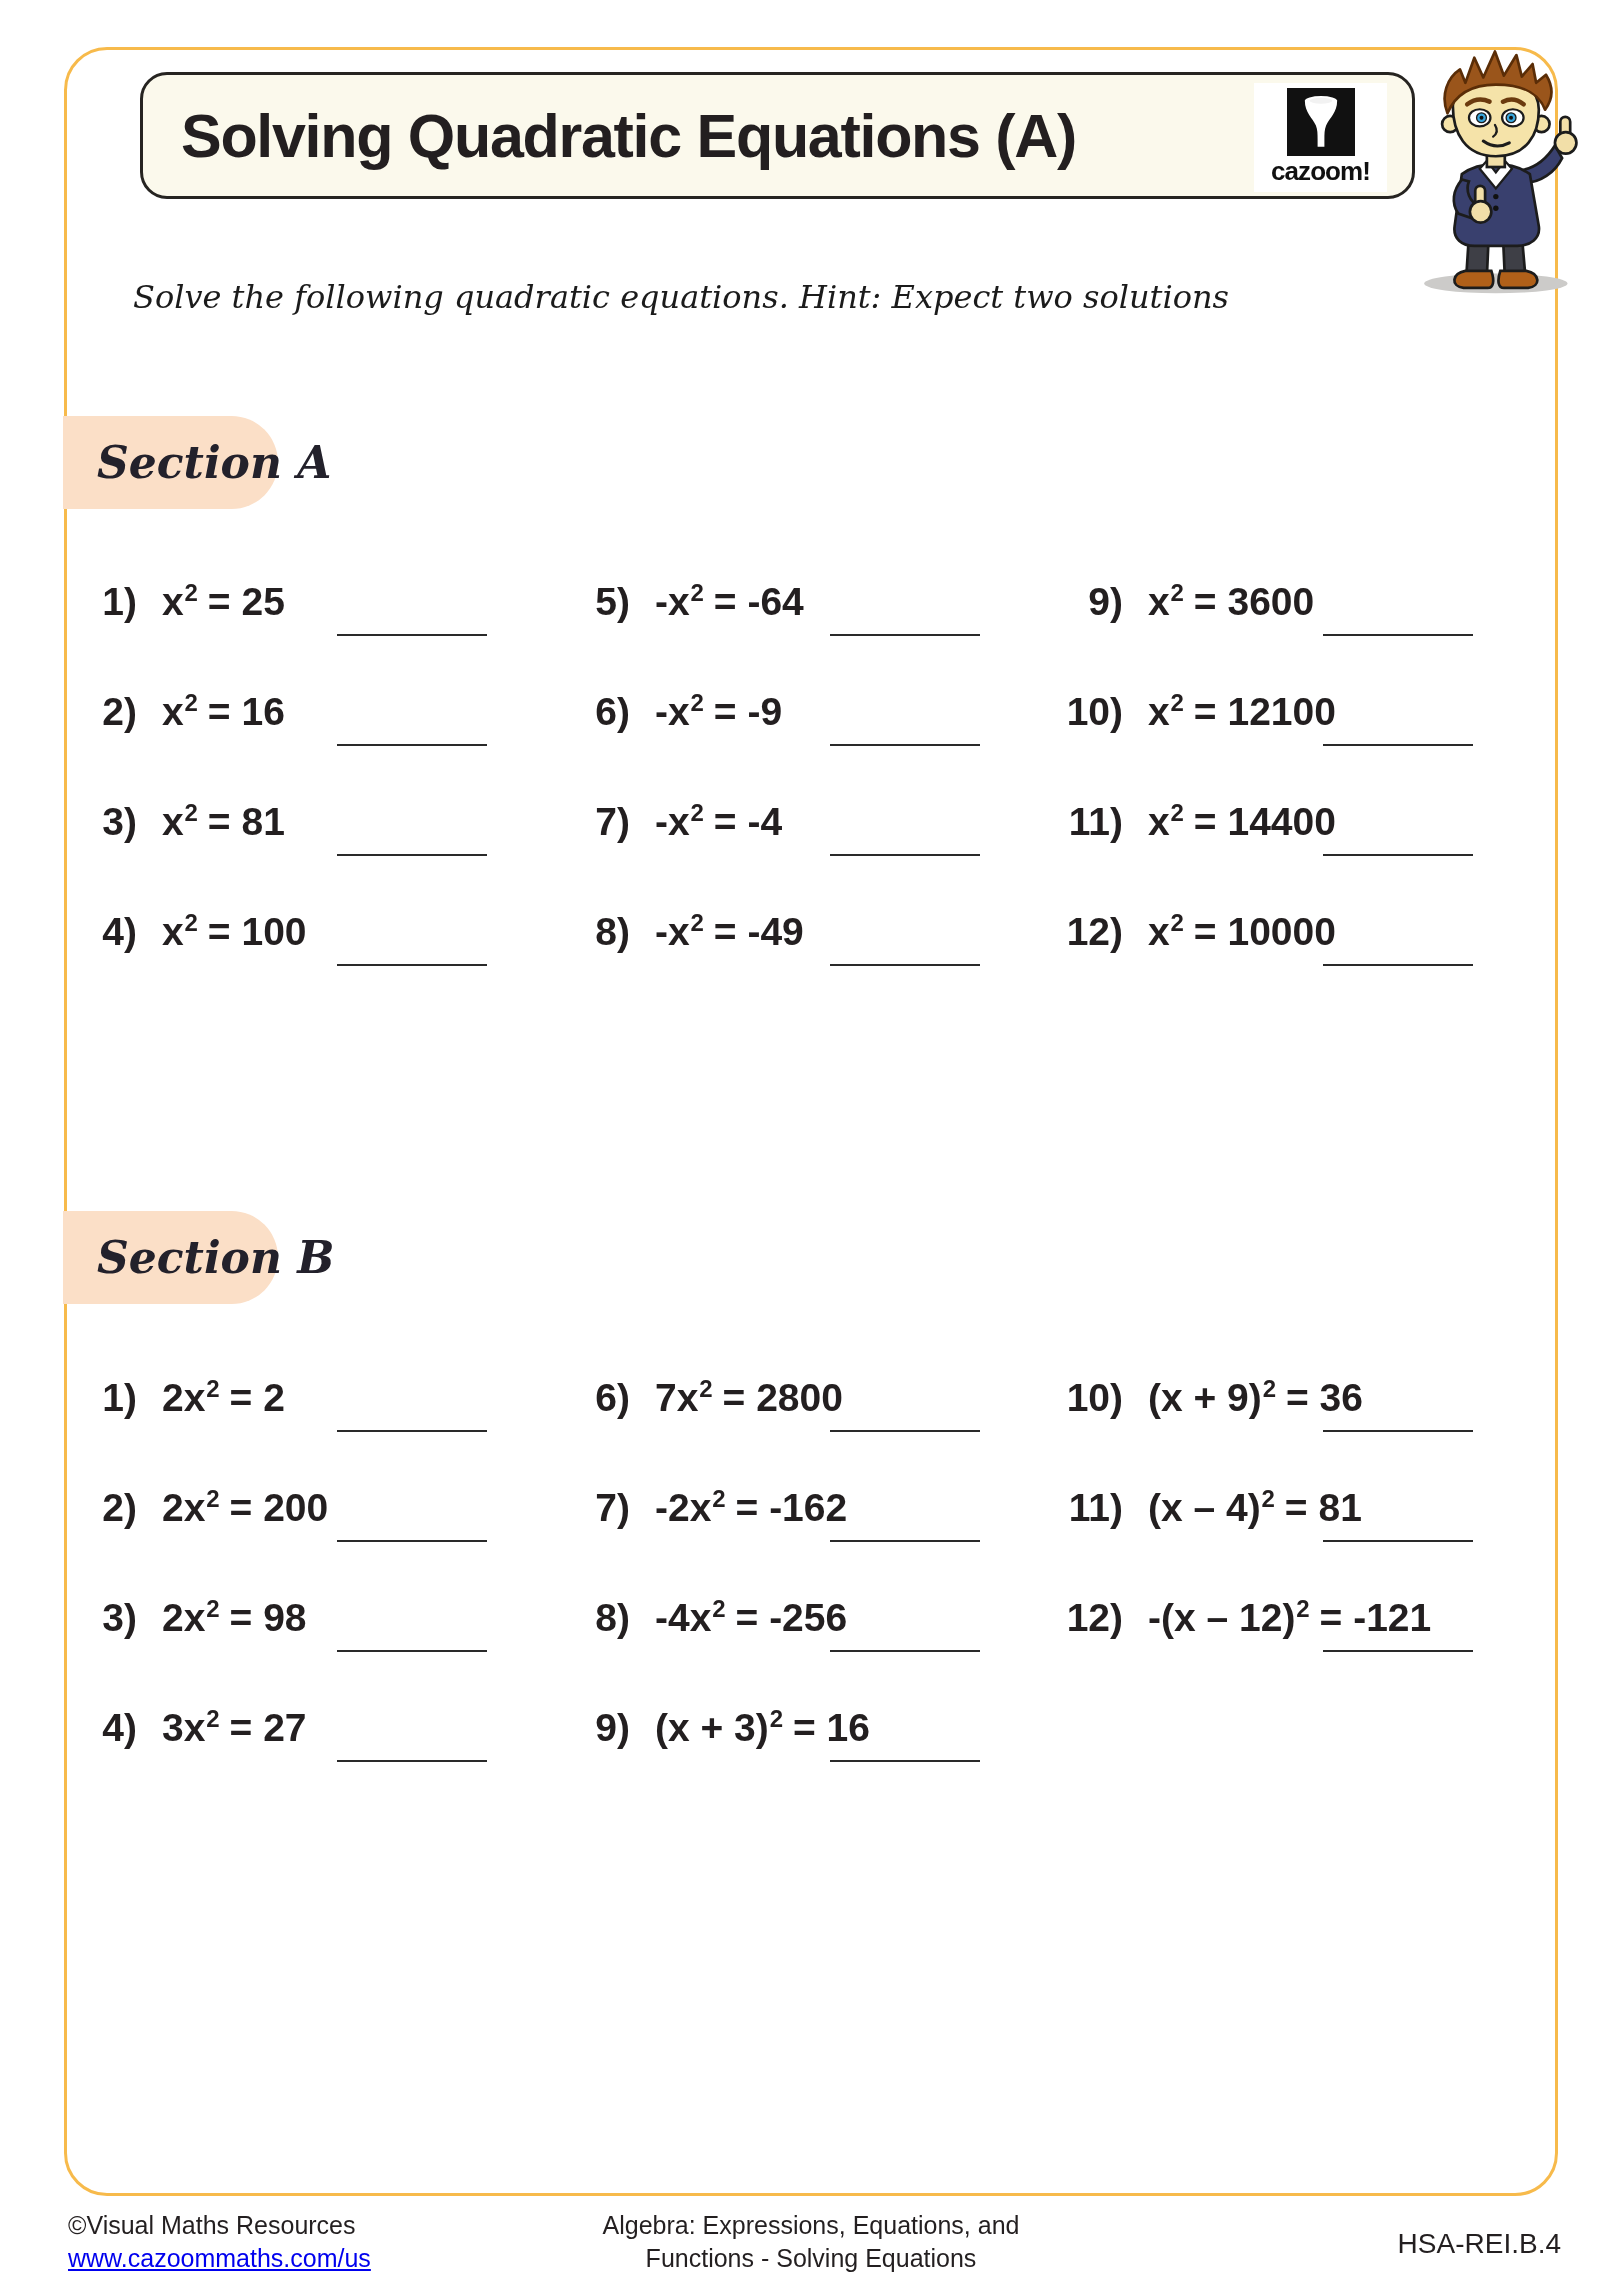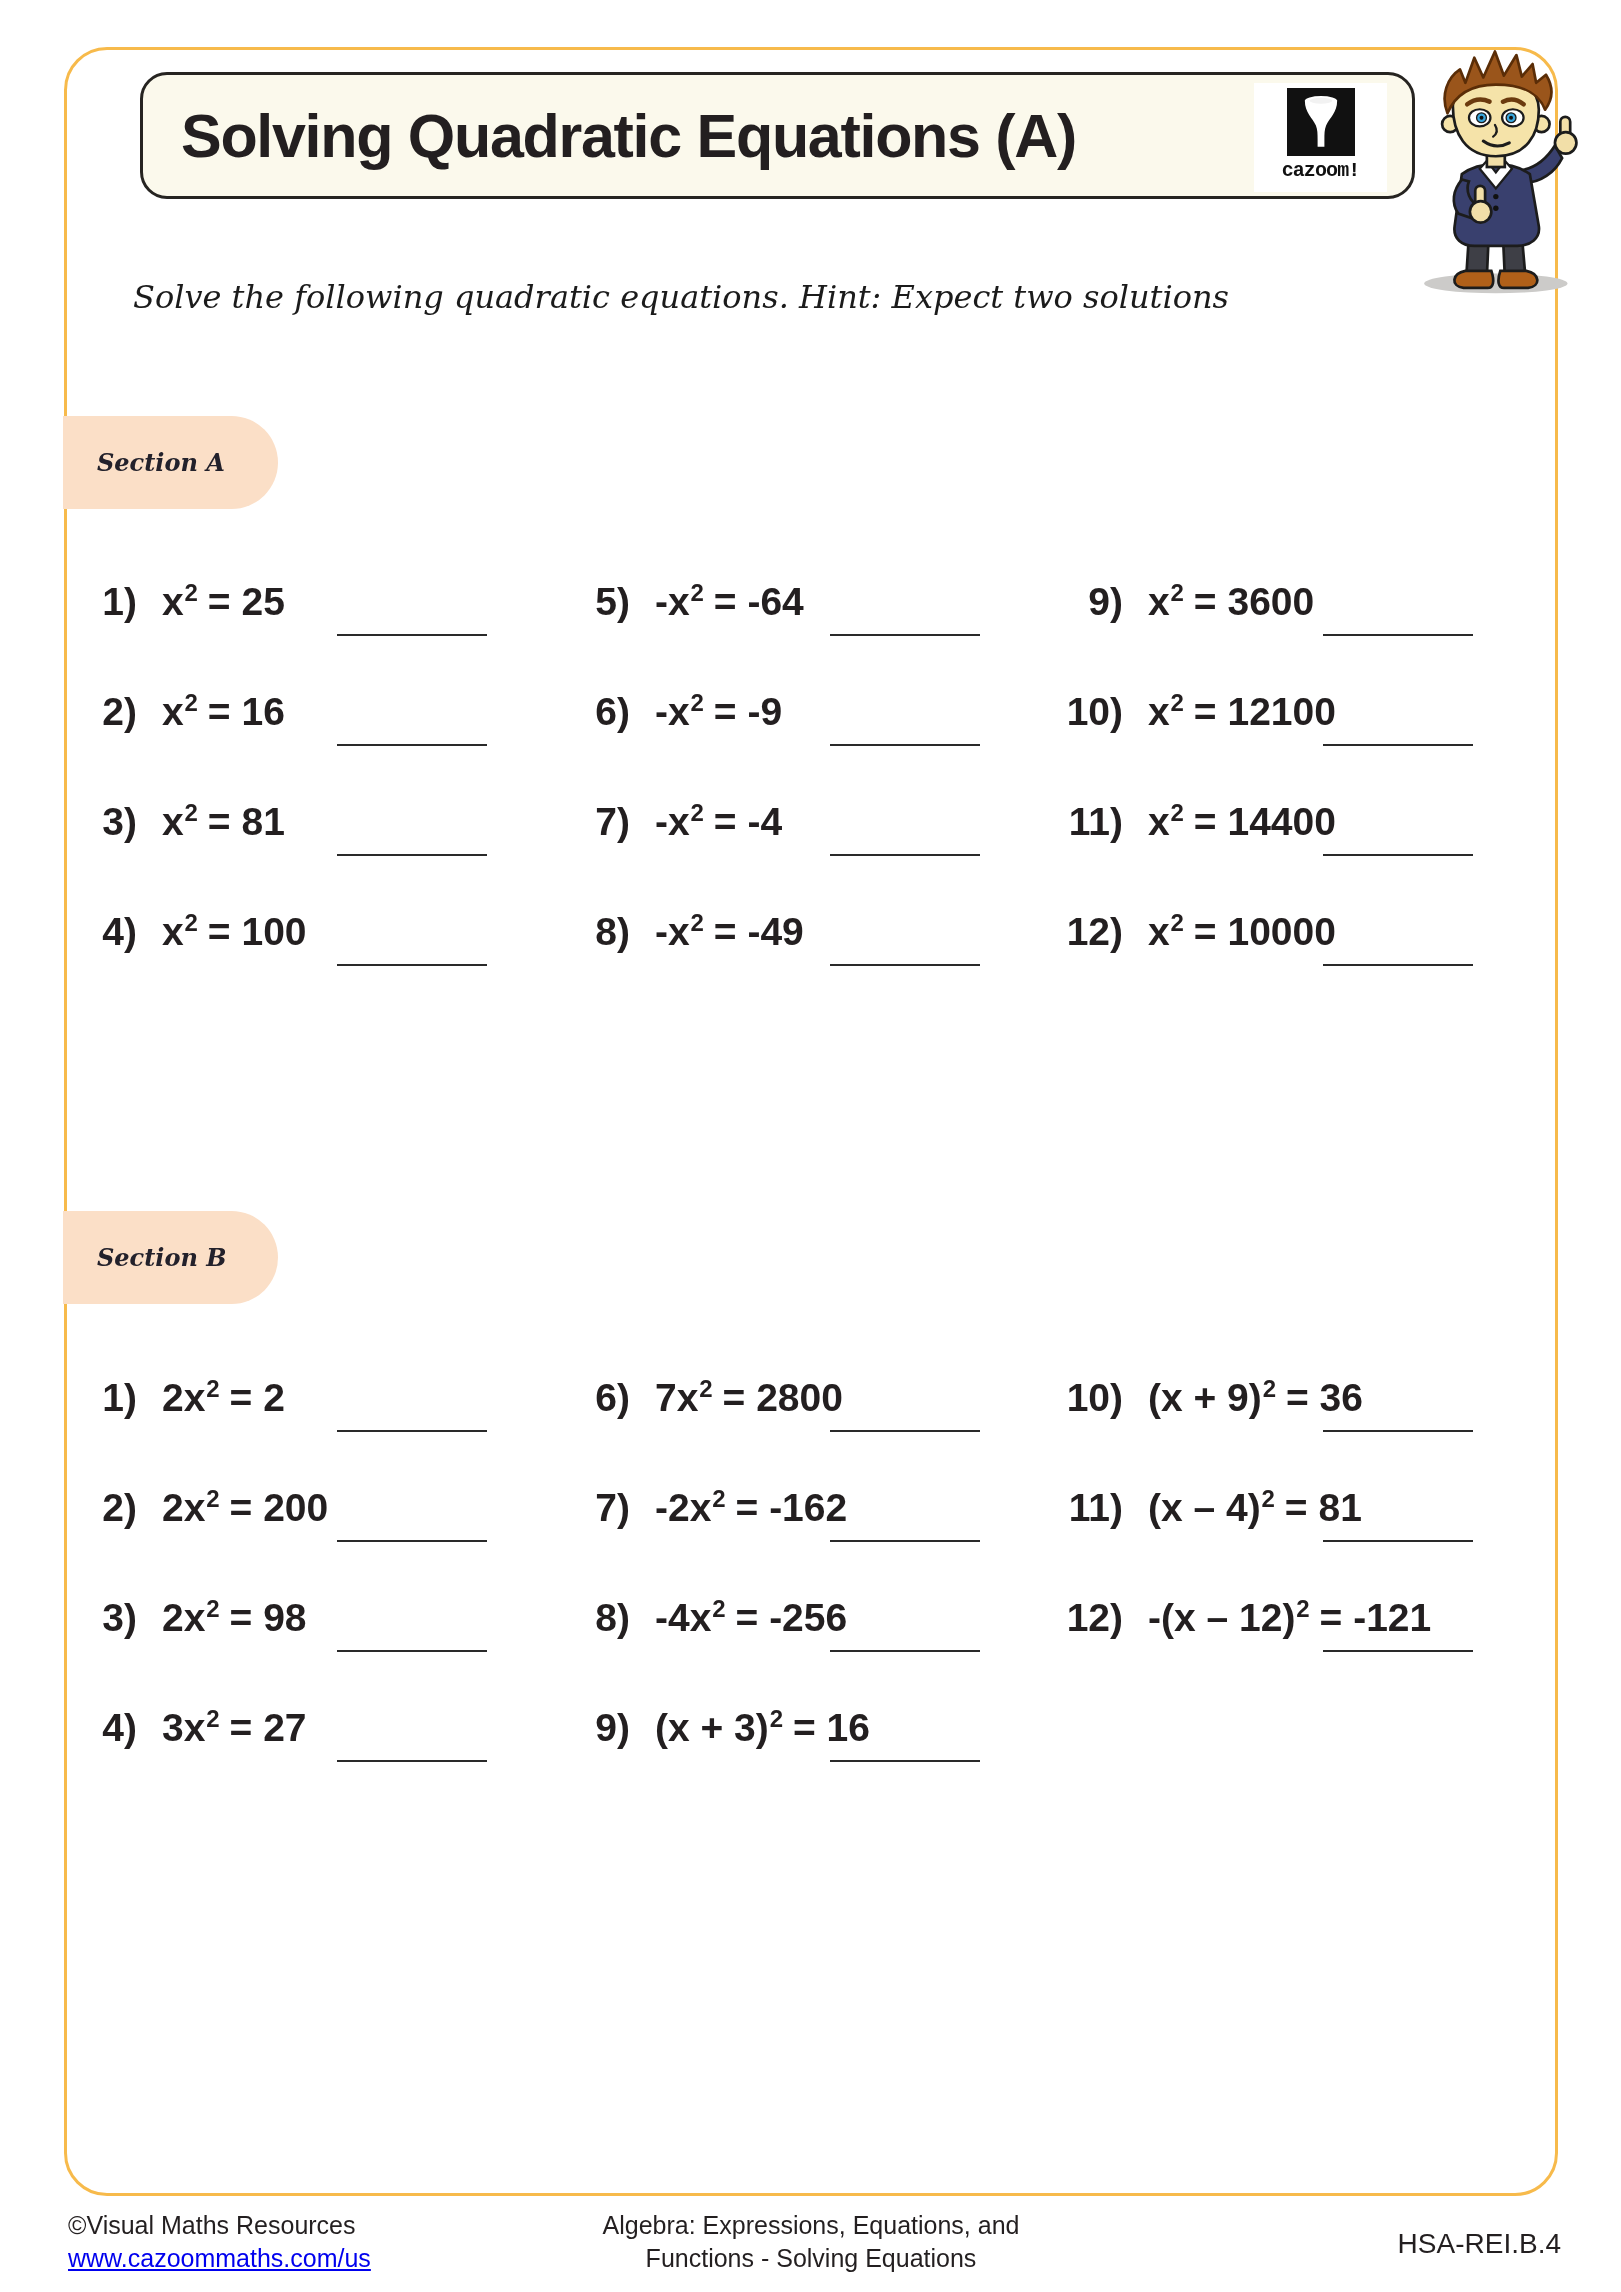--- a/index.html
+++ b/index.html
@@ -28,37 +28,37 @@
     padding-left:38px;font-size:61px;font-weight:bold;letter-spacing:-1.3px;
     color:var(--text);white-space:nowrap;
   }
   .logo{
     position:absolute;right:25px;top:8px;width:133px;height:109px;background:#ffffff;
     display:flex;flex-direction:column;align-items:center;justify-content:flex-start;
     padding-top:5.4px;
   }
   .logo svg{width:68px;height:68px;display:block;}
   .logo-text{
-    font-family:Liberation Mono, monospace;font-weight:bold;font-size:20px;line-height:30px;
+    font-family:Liberation Sans, sans-serif;font-weight:bold;font-size:26px;line-height:30px;
     color:#111;letter-spacing:-0.9px;
   }
   .mascot{position:absolute;left:1390px;top:47px;width:226px;height:249px;}
   .instruction{
     position:absolute;left:133px;top:278px;
     font-family:"DejaVu Serif",serif;font-style:italic;font-size:32px;color:#1b1b1b;
     white-space:nowrap;
   }
   .section-pill{
     position:absolute;left:63px;width:215px;height:93px;
     background:var(--section_bg);border-radius:0 47px 47px 0;
     display:flex;align-items:center;padding-left:34px;
   }
   .section-pill span{
     font-family:"DejaVu Serif",serif;font-weight:bold;font-style:italic;
-    font-size:24px;color:#23212b;white-space:nowrap;
+    font-size:44px;color:#23212b;white-space:nowrap;
   }
   #pill-a{top:416px;}
   #pill-b{top:1211px;}
   .questions{
     position:absolute;left:80px;width:1397px;
     display:grid;grid-template-columns:repeat(3,412px);column-gap:81px;
     grid-template-rows:repeat(4,110px);grid-auto-flow:column;
   }
   #questions-a{top:562px;}
   #questions-b{top:1358px;}

